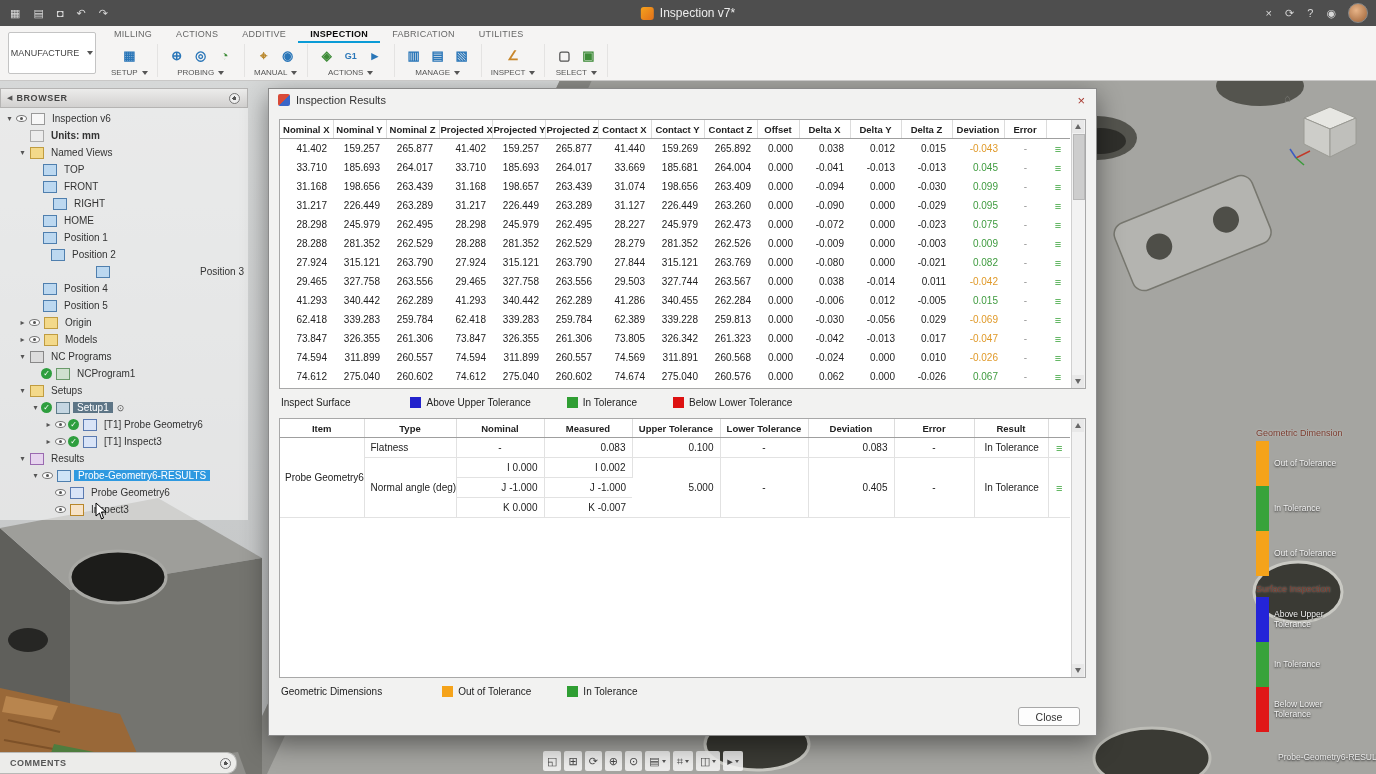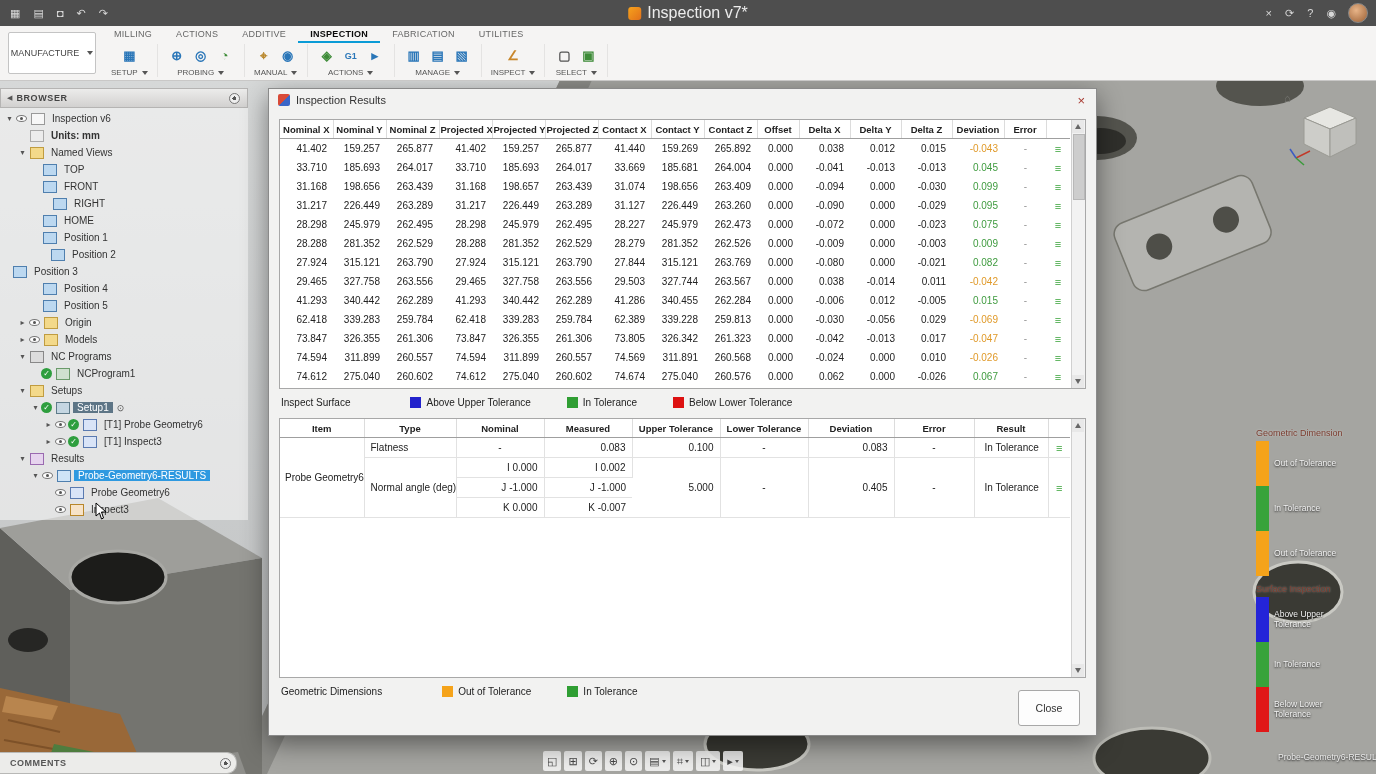--- a/index.html
+++ b/index.html
@@ -5,21 +5,21 @@
   html,body{margin:0;padding:0}
   body{width:1376px;height:774px;position:relative;overflow:hidden;
        font-family:"Liberation Sans",sans-serif;background:#c9cbcb;-webkit-font-smoothing:antialiased}
 
   
   .titlebar{position:absolute;top:0;left:0;width:1376px;height:26px;background:#4e4e4e;z-index:10}
   .tb-left{display:flex;gap:13px;align-items:center;padding-left:10px;height:26px}
   .tbicon{font-size:11px;color:#d8d8d8;cursor:pointer;line-height:26px}
   .tb-center{position:absolute;left:50%;top:0;transform:translateX(-50%);display:flex;align-items:center;gap:6px;height:26px}
   .applogo{width:13px;height:13px;border-radius:3px;background:linear-gradient(135deg,#f6a21c,#e2701a)}
-  .tbtitle{font-size:16px;color:#ececec}
+  .tbtitle{font-size:12px;color:#ececec}
   .tb-right{position:absolute;right:8px;top:0;height:26px;display:flex;align-items:center;gap:12px}
   .tb-right-icons{display:flex;gap:13px;align-items:center}
   .avatar{width:18px;height:18px;border-radius:50%;border:1px solid #888;
           background:radial-gradient(circle at 40% 35%,#e8b488,#9a5f34)}
 
   
   .ribbon{position:absolute;top:26px;left:0;width:1376px;height:54px;background:#f5f4f3;border-bottom:1px solid #c9c8c7;z-index:10}
   .workspace-btn{position:absolute;left:8px;top:6px;width:86px;height:40px;background:#fff;border:1px solid #c4c4c4;border-radius:2px;
                  font-size:9px;color:#444;display:flex;align-items:center;justify-content:center;gap:4px;cursor:pointer}
   .tabs{position:absolute;left:102px;top:0;display:flex;height:17px}
@@ -107,21 +107,21 @@
   .dims{width:790px}
   .dims td{font-size:10px;height:17px;color:#222;border-right:1px solid #e2e2e2;border-bottom:1px solid #e2e2e2;white-space:nowrap;overflow:hidden}
   .dims td:last-child{border-right:none}
   .itemcell{text-align:left;padding-left:5px;vertical-align:middle}
   .typecell{text-align:left;padding-left:6px;vertical-align:middle}
   .num{text-align:right;padding-right:6px;vertical-align:middle}
   .ctr{text-align:center;vertical-align:middle}
   .dimmed{color:#999}
   .rescell{color:#3f9b3f;text-align:left;padding-left:10px;vertical-align:middle}
 
-  .closebtn{position:absolute;right:16px;bottom:9px;width:62px;height:36px;background:#fdfdfd;border:1px solid #a8a8a8;
+  .closebtn{position:absolute;right:16px;bottom:9px;width:62px;height:19px;background:#fdfdfd;border:1px solid #a8a8a8;
             border-radius:3px;font-size:10.5px;color:#333;font-family:"Liberation Sans",sans-serif;cursor:pointer}
 
   
   .clegend{position:absolute;left:1256px;width:120px;z-index:3}
   .cl-title{font-size:9px;color:#7a3b2e;margin-bottom:3px;text-shadow:0 0 2px rgba(255,255,255,.5)}
   .cl-row{display:flex;align-items:center}
   .cl-swatch{width:13px;height:45px;flex:none}
   .cl-label{font-size:8.5px;color:#f2f2f2;text-shadow:0 1px 2px rgba(0,0,0,.85);padding-left:5px;line-height:1.15;width:84px}
   .result-caption{position:absolute;left:1278px;top:752px;font-size:8.5px;color:#ececec;text-shadow:0 1px 2px rgba(0,0,0,.85);z-index:3;white-space:nowrap}
 
@@ -342,21 +342,21 @@
       <div class="trow" style="padding-left: 30px;">
         <span class="texp"></span>
         <span class="tico ico-view"></span>
         <span class="tlab">Position 1</span>
       </div>
       <div class="trow" style="padding-left: 38px;">
         <span class="texp"></span>
         <span class="tico ico-view"></span>
         <span class="tlab">Position 2</span>
       </div>
-      <div class="trow" style="">
+      <div class="trow" style=" justify-content: space-between;">
         <span class="texp"></span>
         <span class="tico ico-view"></span>
         <span class="tlab">Position 3</span>
       </div>
       <div class="trow" style="padding-left: 30px;">
         <span class="texp"></span>
         <span class="tico ico-view"></span>
         <span class="tlab">Position 4</span>
       </div>
       <div class="trow" style="padding-left: 30px;">

